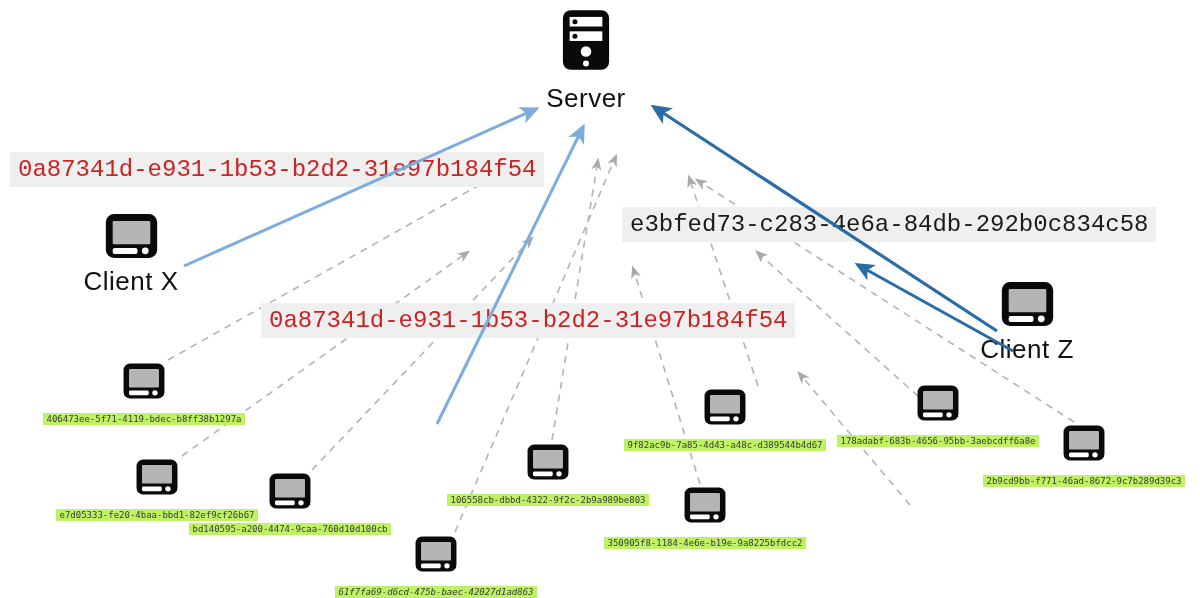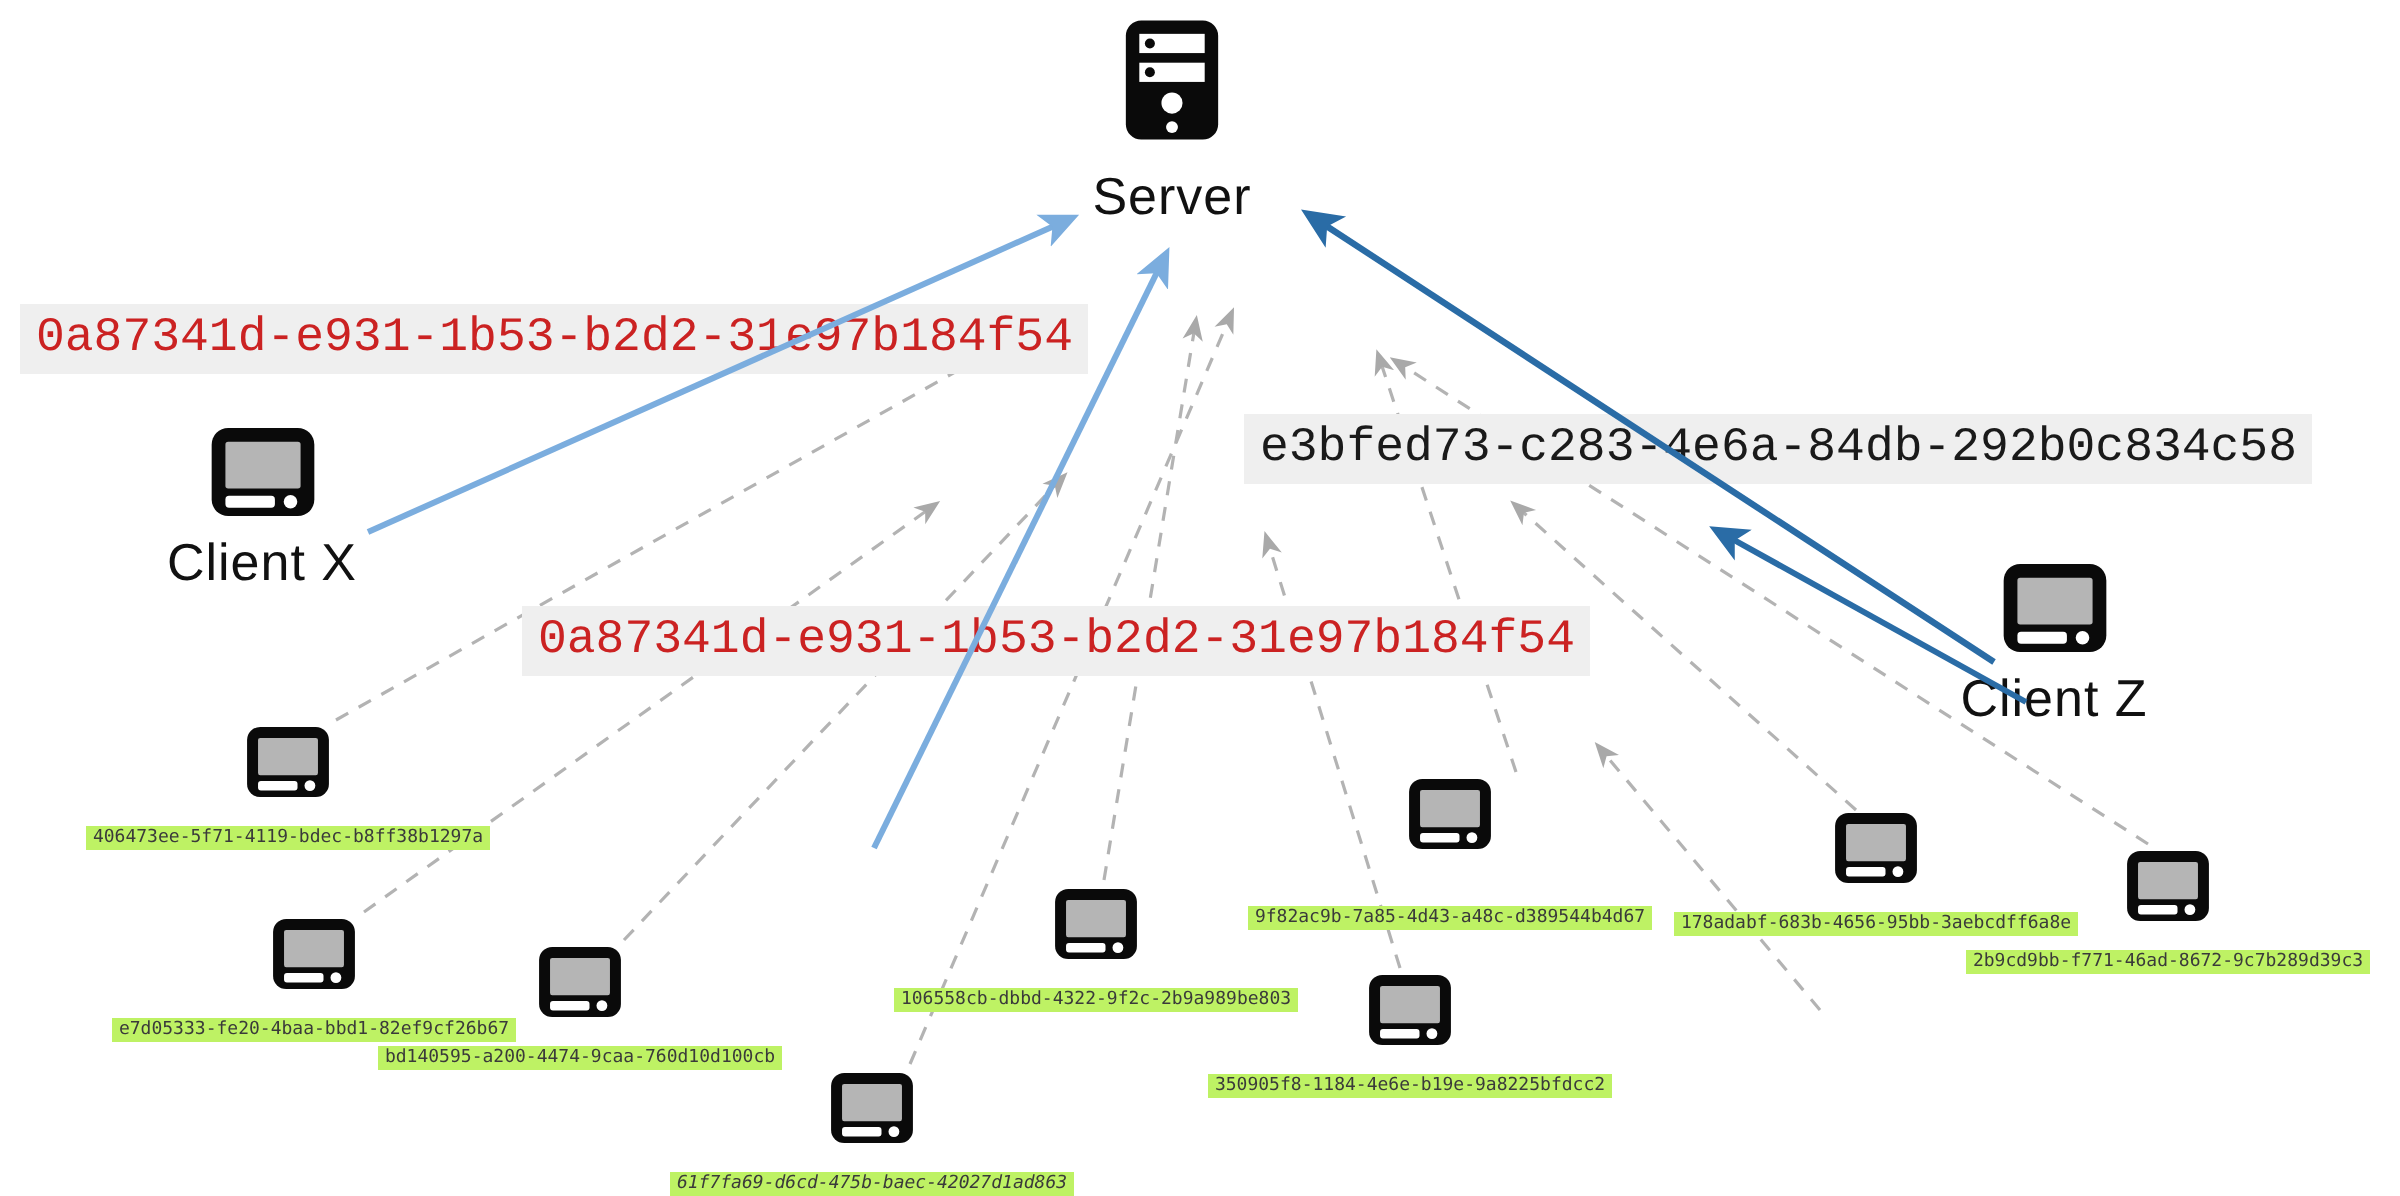--- a/index.html
+++ b/index.html
@@ -135,27 +135,27 @@
         <use href="#client-icon"></use>
       </svg>
     <div class="mini-uuid">106558cb-dbbd-4322-9f2c-2b9a989be803</div>
   </div>
   <div class="node mini-node" style="left:605px;top:486px;">
     <svg width="44" height="38" viewBox="0 0 60 52">
         <use href="#client-icon"></use>
       </svg>
     <div class="mini-uuid">350905f8-1184-4e6e-b19e-9a8225bfdcc2</div>
   </div>
-  <div class="node mini-node" style="left:625px;top:388px;gap:14px;">
+  <div class="node mini-node" style="left:625px;top:388px;">
     <svg width="44" height="38" viewBox="0 0 60 52">
         <use href="#client-icon"></use>
       </svg>
     <div class="mini-uuid">9f82ac9b-7a85-4d43-a48c-d389544b4d67</div>
   </div>
-  <div class="node mini-node" style="left:838px;top:405px;">
+  <div class="node mini-node" style="left:838px;top:384px;">
     <svg width="44" height="38" viewBox="0 0 60 52">
         <use href="#client-icon"></use>
       </svg>
     <div class="mini-uuid">178adabf-683b-4656-95bb-3aebcdff6a8e</div>
   </div>
   <div class="node mini-node" style="left:984px;top:424px;">
     <svg width="44" height="38" viewBox="0 0 60 52">
         <use href="#client-icon"></use>
       </svg>
     <div class="mini-uuid">2b9cd9bb-f771-46ad-8672-9c7b289d39c3</div>

